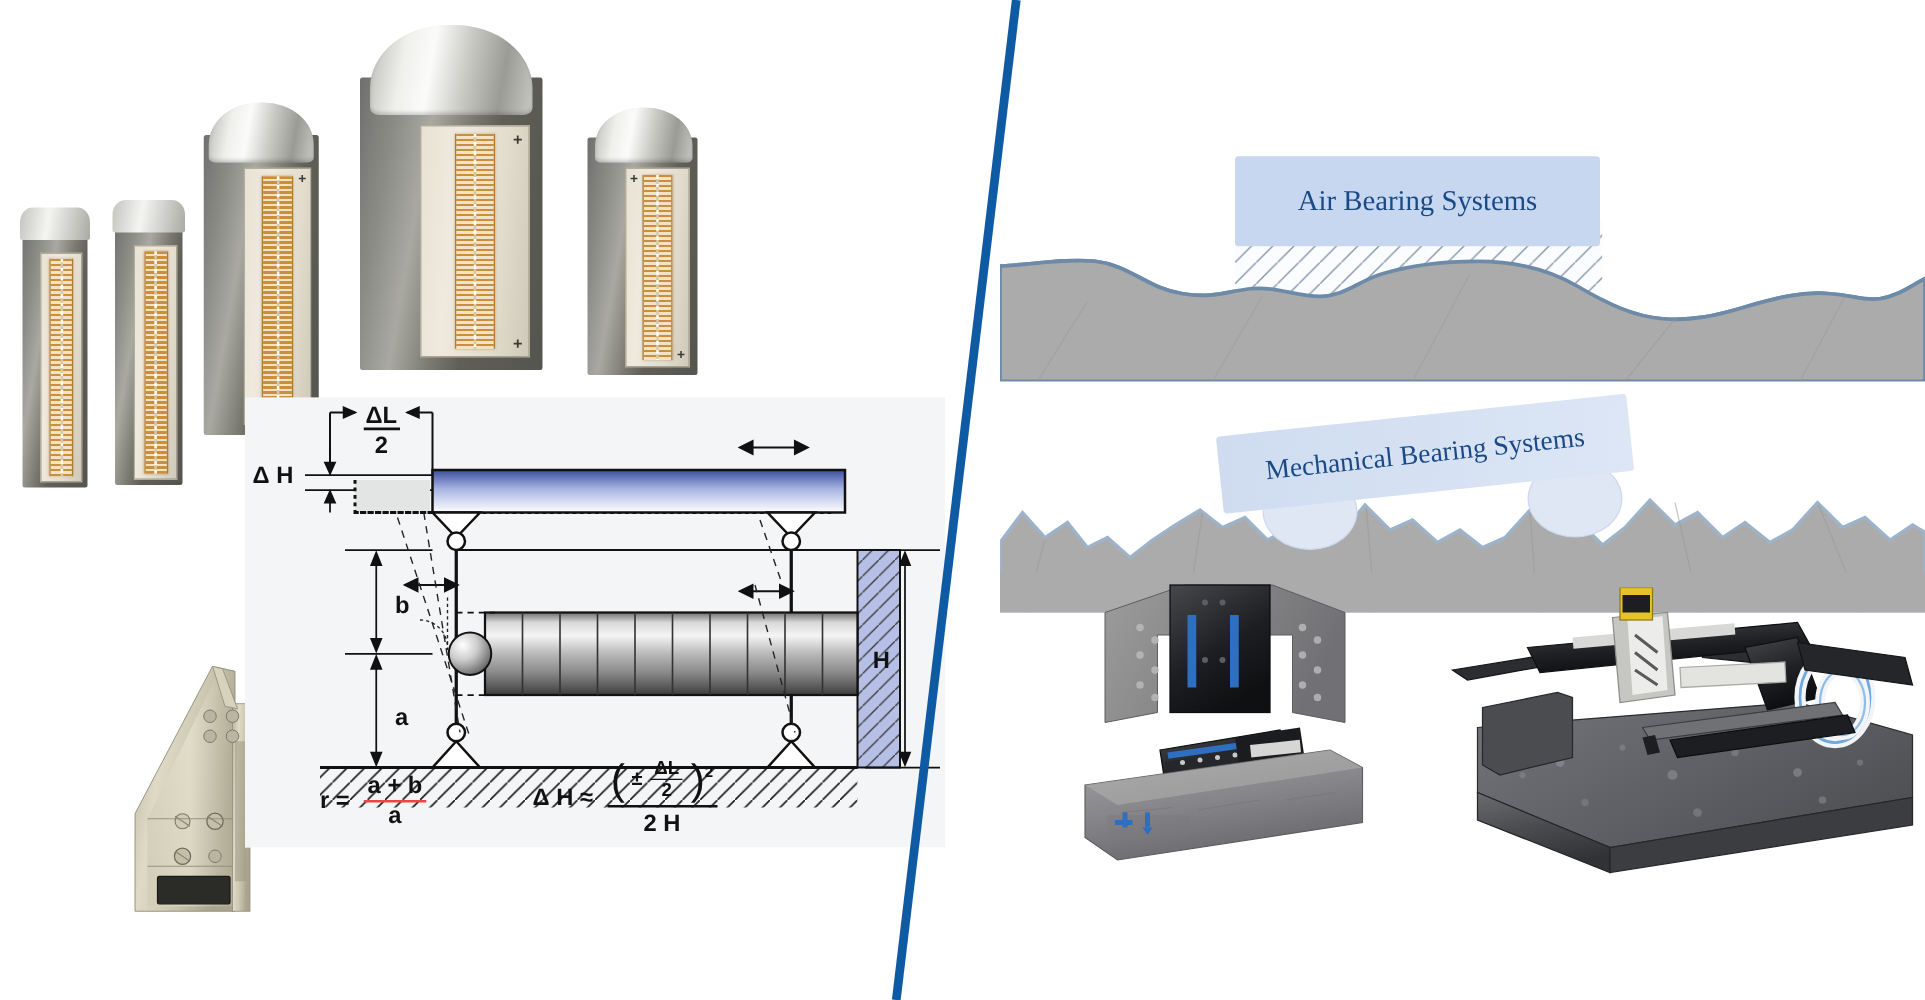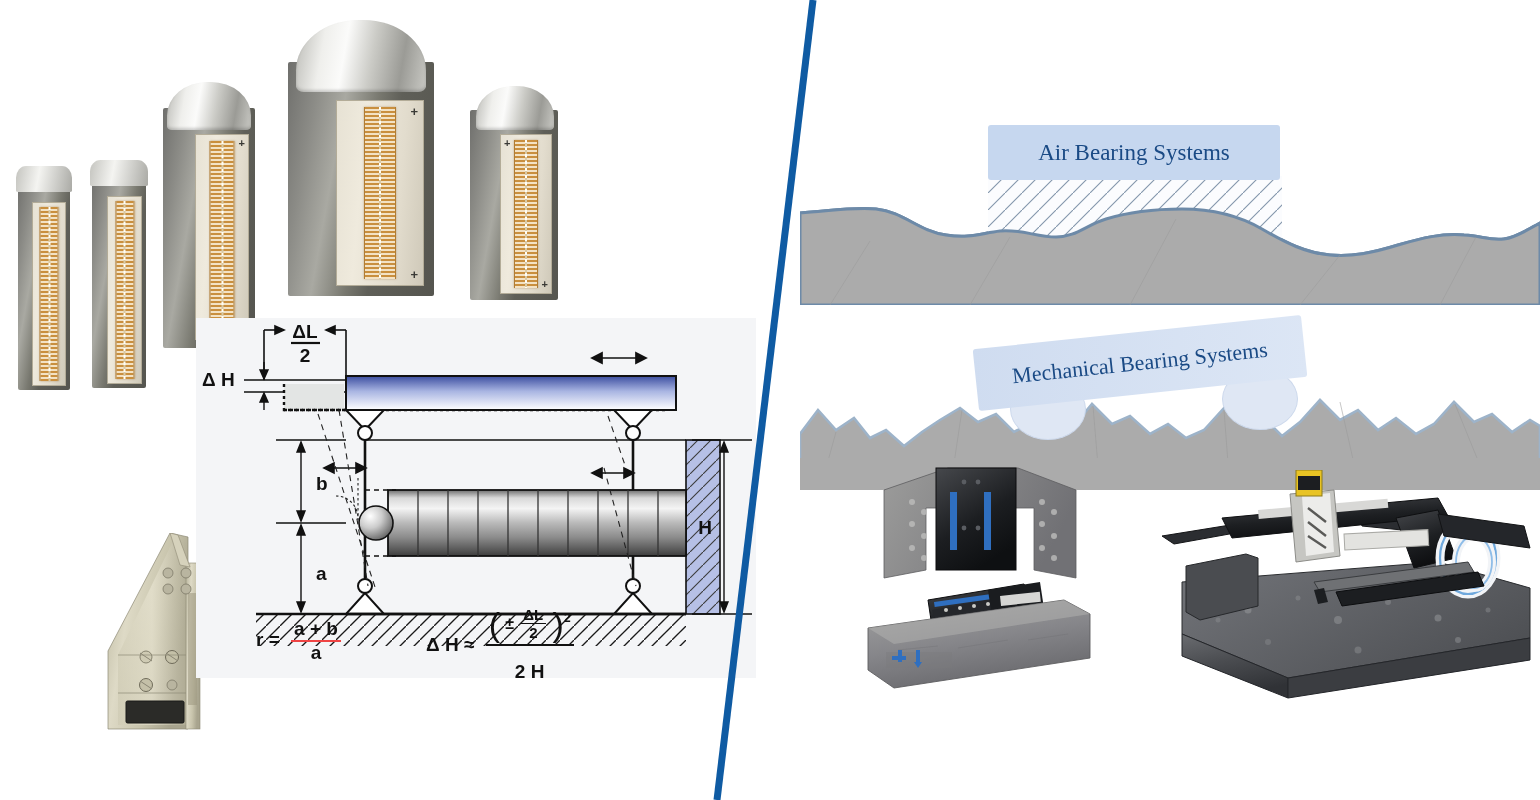--- a/index.html
+++ b/index.html
@@ -53,21 +53,21 @@
   .frac .num{display:block;padding:0 3px;border-bottom:2px solid #ef4444;line-height:1.15;}
   .frac .den{display:block;padding:0 3px;line-height:1.2;}
   .f-wrap{position:absolute;font-family:"Liberation Sans",sans-serif;
      font-size:19px;font-weight:700;color:#111;white-space:nowrap;}
 
   
   #right-panel{position:absolute;left:760px;top:0;width:780px;height:800px;}
   .tagbox{position:absolute;background:#c6d7ef;border-radius:3px;
      display:flex;align-items:center;justify-content:center;
      font-family:"Liberation Serif",serif;color:#1a4a85;}
-  #air-tag{left:228px;top:125px;width:292px;height:55px;font-size:23px;}
+  #air-tag{left:228px;top:125px;width:292px;height:72px;font-size:23px;}
   #mech-tag-wrap{position:absolute;left:215px;top:332px;width:330px;height:62px;
      transform:rotate(-6deg);}
   #mech-tag{left:0;top:0;width:330px;height:62px;font-size:22px;
      background:linear-gradient(100deg,#cfdcf0,#dce6f5);}
   .wheel{position:absolute;width:74px;height:60px;border-radius:50%;
      background:#dfe7f4;border:1px solid #cdd9ec;}
 
   
   .photo{position:absolute;}
 </style>
@@ -331,21 +331,21 @@
         <span class="frac" style="margin-left:6px;">
           <span class="num" style="border-bottom:2px solid #111;padding-bottom:2px;">
             <span style="display:inline-block;font-size:34px;font-weight:400;vertical-align:middle;line-height:.8;">(</span>
             <span style="display:inline-block;vertical-align:middle;font-size:16px;">±</span>
             <span class="frac" style="vertical-align:middle;margin:0 1px;">
               <span class="num" style="font-size:15px;border-bottom:1.6px solid #111;">ΔL</span>
               <span class="den" style="font-size:15px;">2</span>
             </span>
             <span style="display:inline-block;font-size:34px;font-weight:400;vertical-align:middle;line-height:.8;">)</span><span style="font-size:12px;vertical-align:super;">2</span>
           </span>
-          <span class="den" style="padding-top:15px;">2 H</span>
+          <span class="den" style="padding-top:3px;">2 H</span>
         </span>
       </div>
     </div>
   </div>
 
   <div id="right-panel">
 
     <svg class="abs" style="left:40px;top:175px;width:740px;height:130px;" viewBox="0 0 740 130">
       <defs>
         <pattern id="hatchAir" width="16" height="16" patternUnits="userSpaceOnUse">

